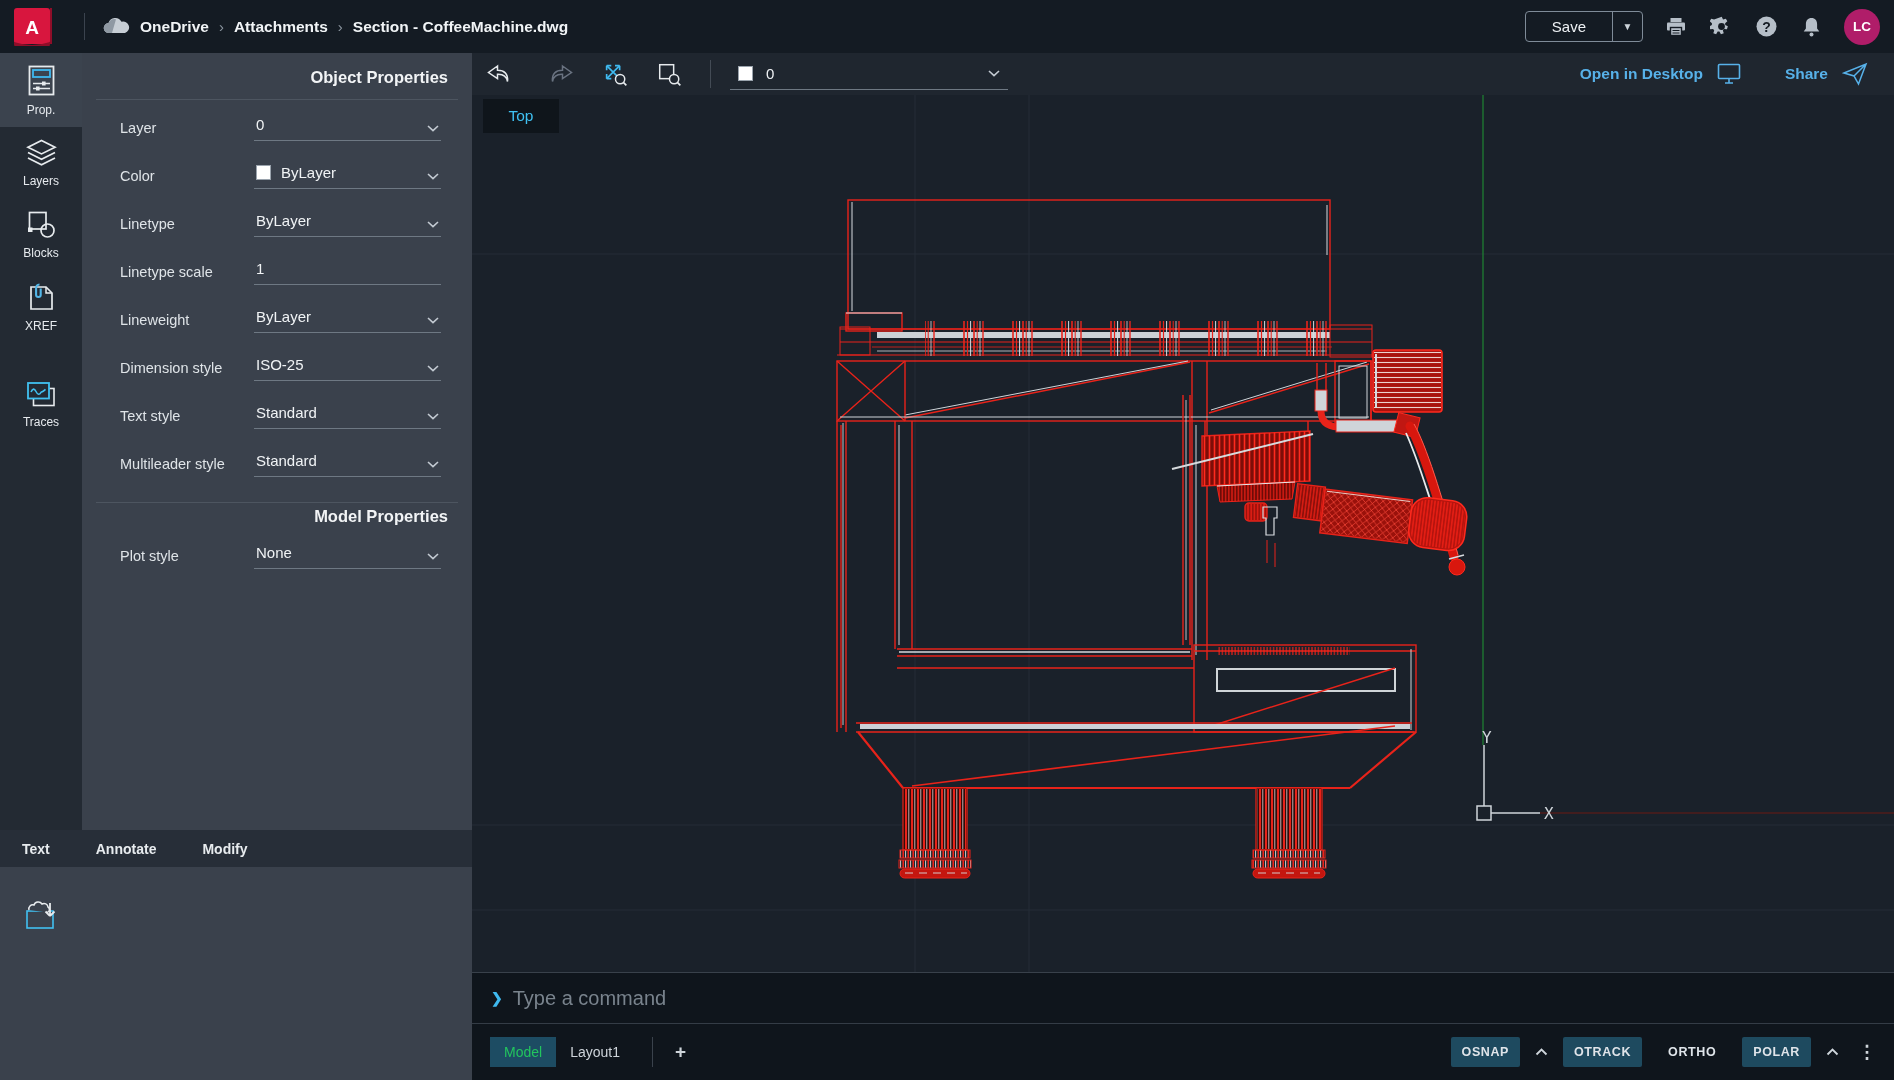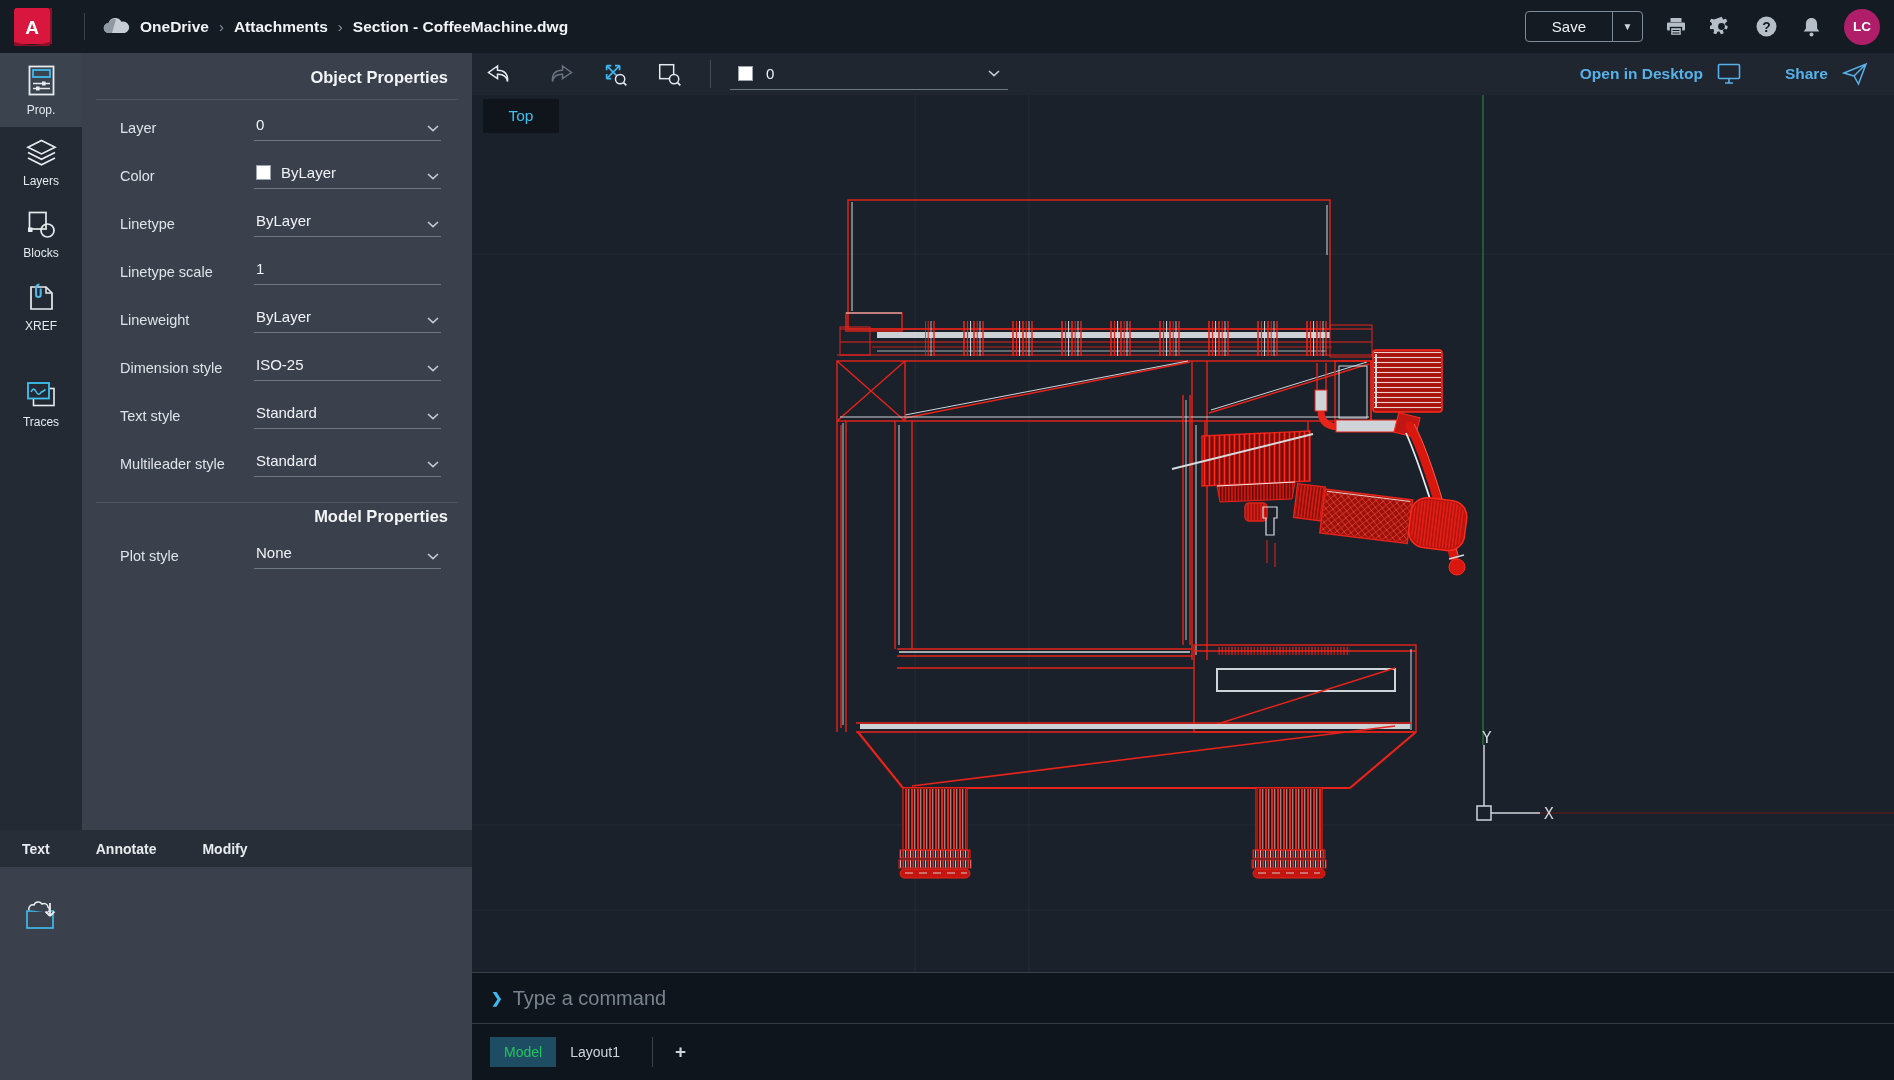--- a/index.html
+++ b/index.html
@@ -504,13 +504,30 @@
   <span class="prompt">❯</span>
   <input type="text" placeholder="Type a command" style="">
 </div>
 
 <div id="statusbar">
   <div class="ltab active">Model</div>
   <div class="ltab">Layout1</div>
   <div class="lt-sep"></div>
   <div class="addbtn">+</div>
 
+  <div class="sb-right">
+    <div class="toggle on">OSNAP</div>
+    <span class="caretup">
+      <svg width="13" height="8" viewBox="0 0 13 8">
+          <polyline points="1.5,6.5 6.5,1.5 11.5,6.5" fill="none" stroke="#cfd6dc" stroke-width="1.8"></polyline>
+        </svg>
+    </span>
+    <div class="toggle on">OTRACK</div>
+    <div class="toggle">ORTHO</div>
+    <div class="toggle on">POLAR</div>
+    <span class="caretup">
+      <svg width="13" height="8" viewBox="0 0 13 8">
+          <polyline points="1.5,6.5 6.5,1.5 11.5,6.5" fill="none" stroke="#cfd6dc" stroke-width="1.8"></polyline>
+        </svg>
+    </span>
+    <span class="kebab">⋮</span>
+  </div>
 </div>
 
 </body></html>

